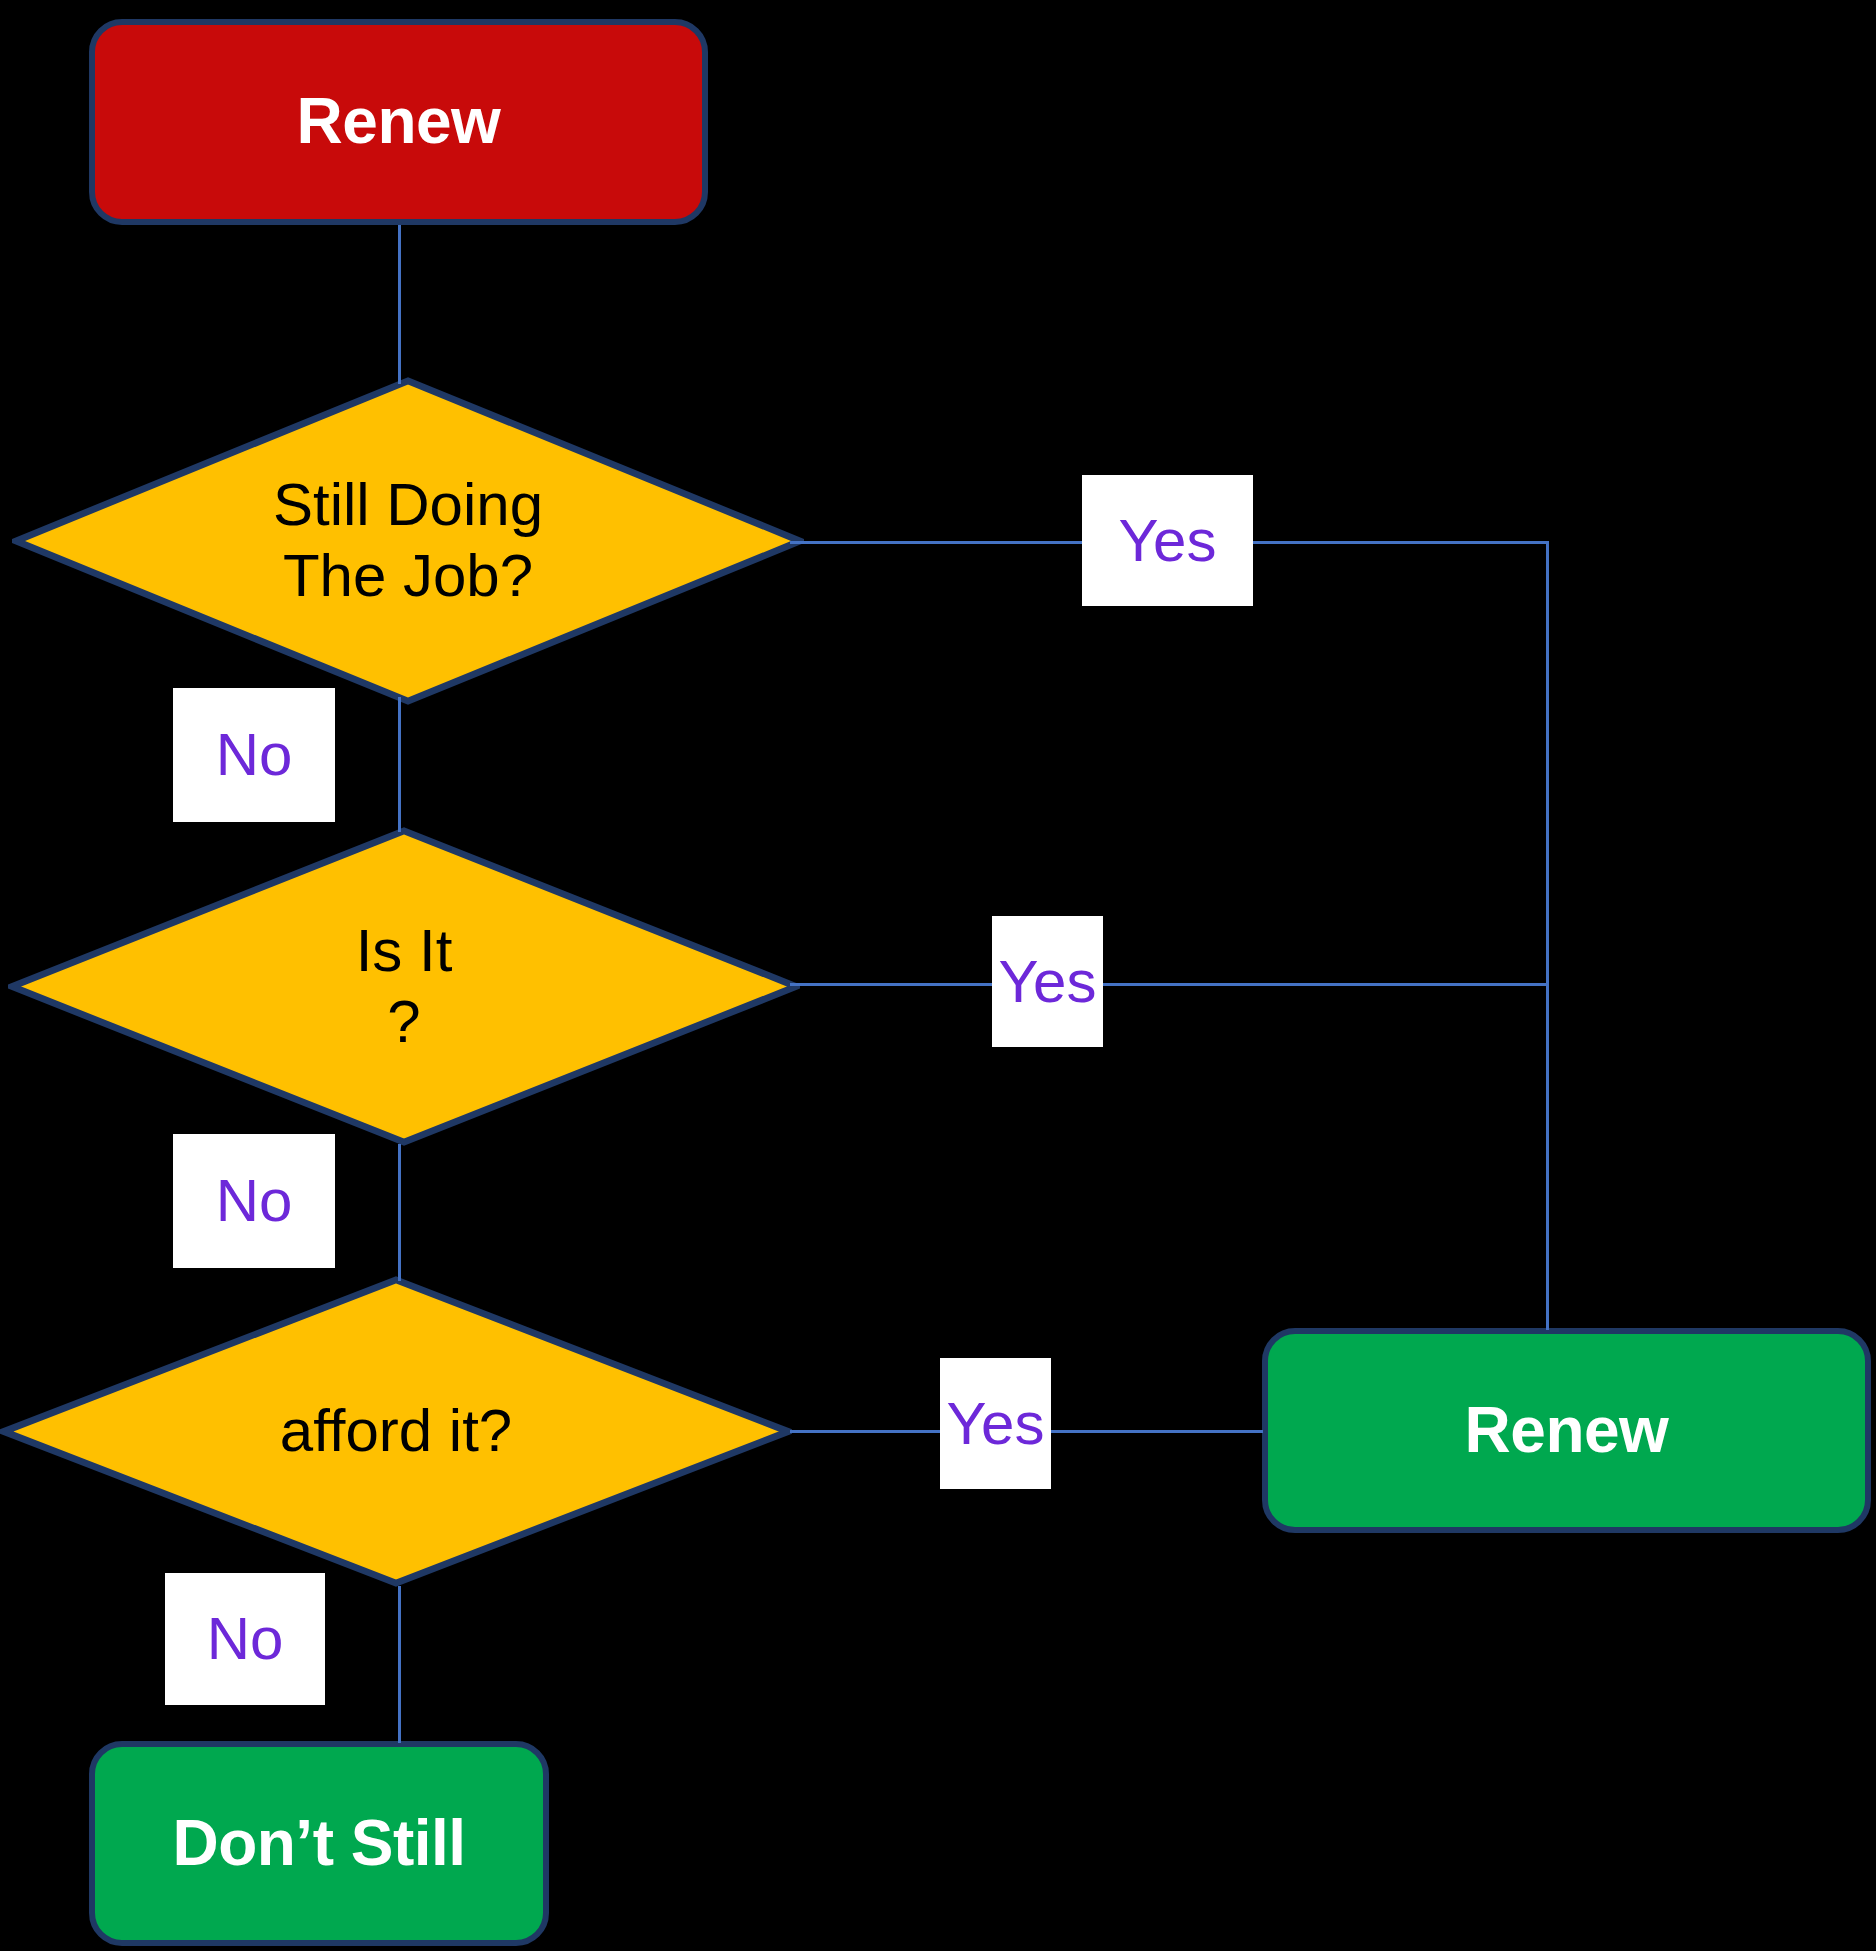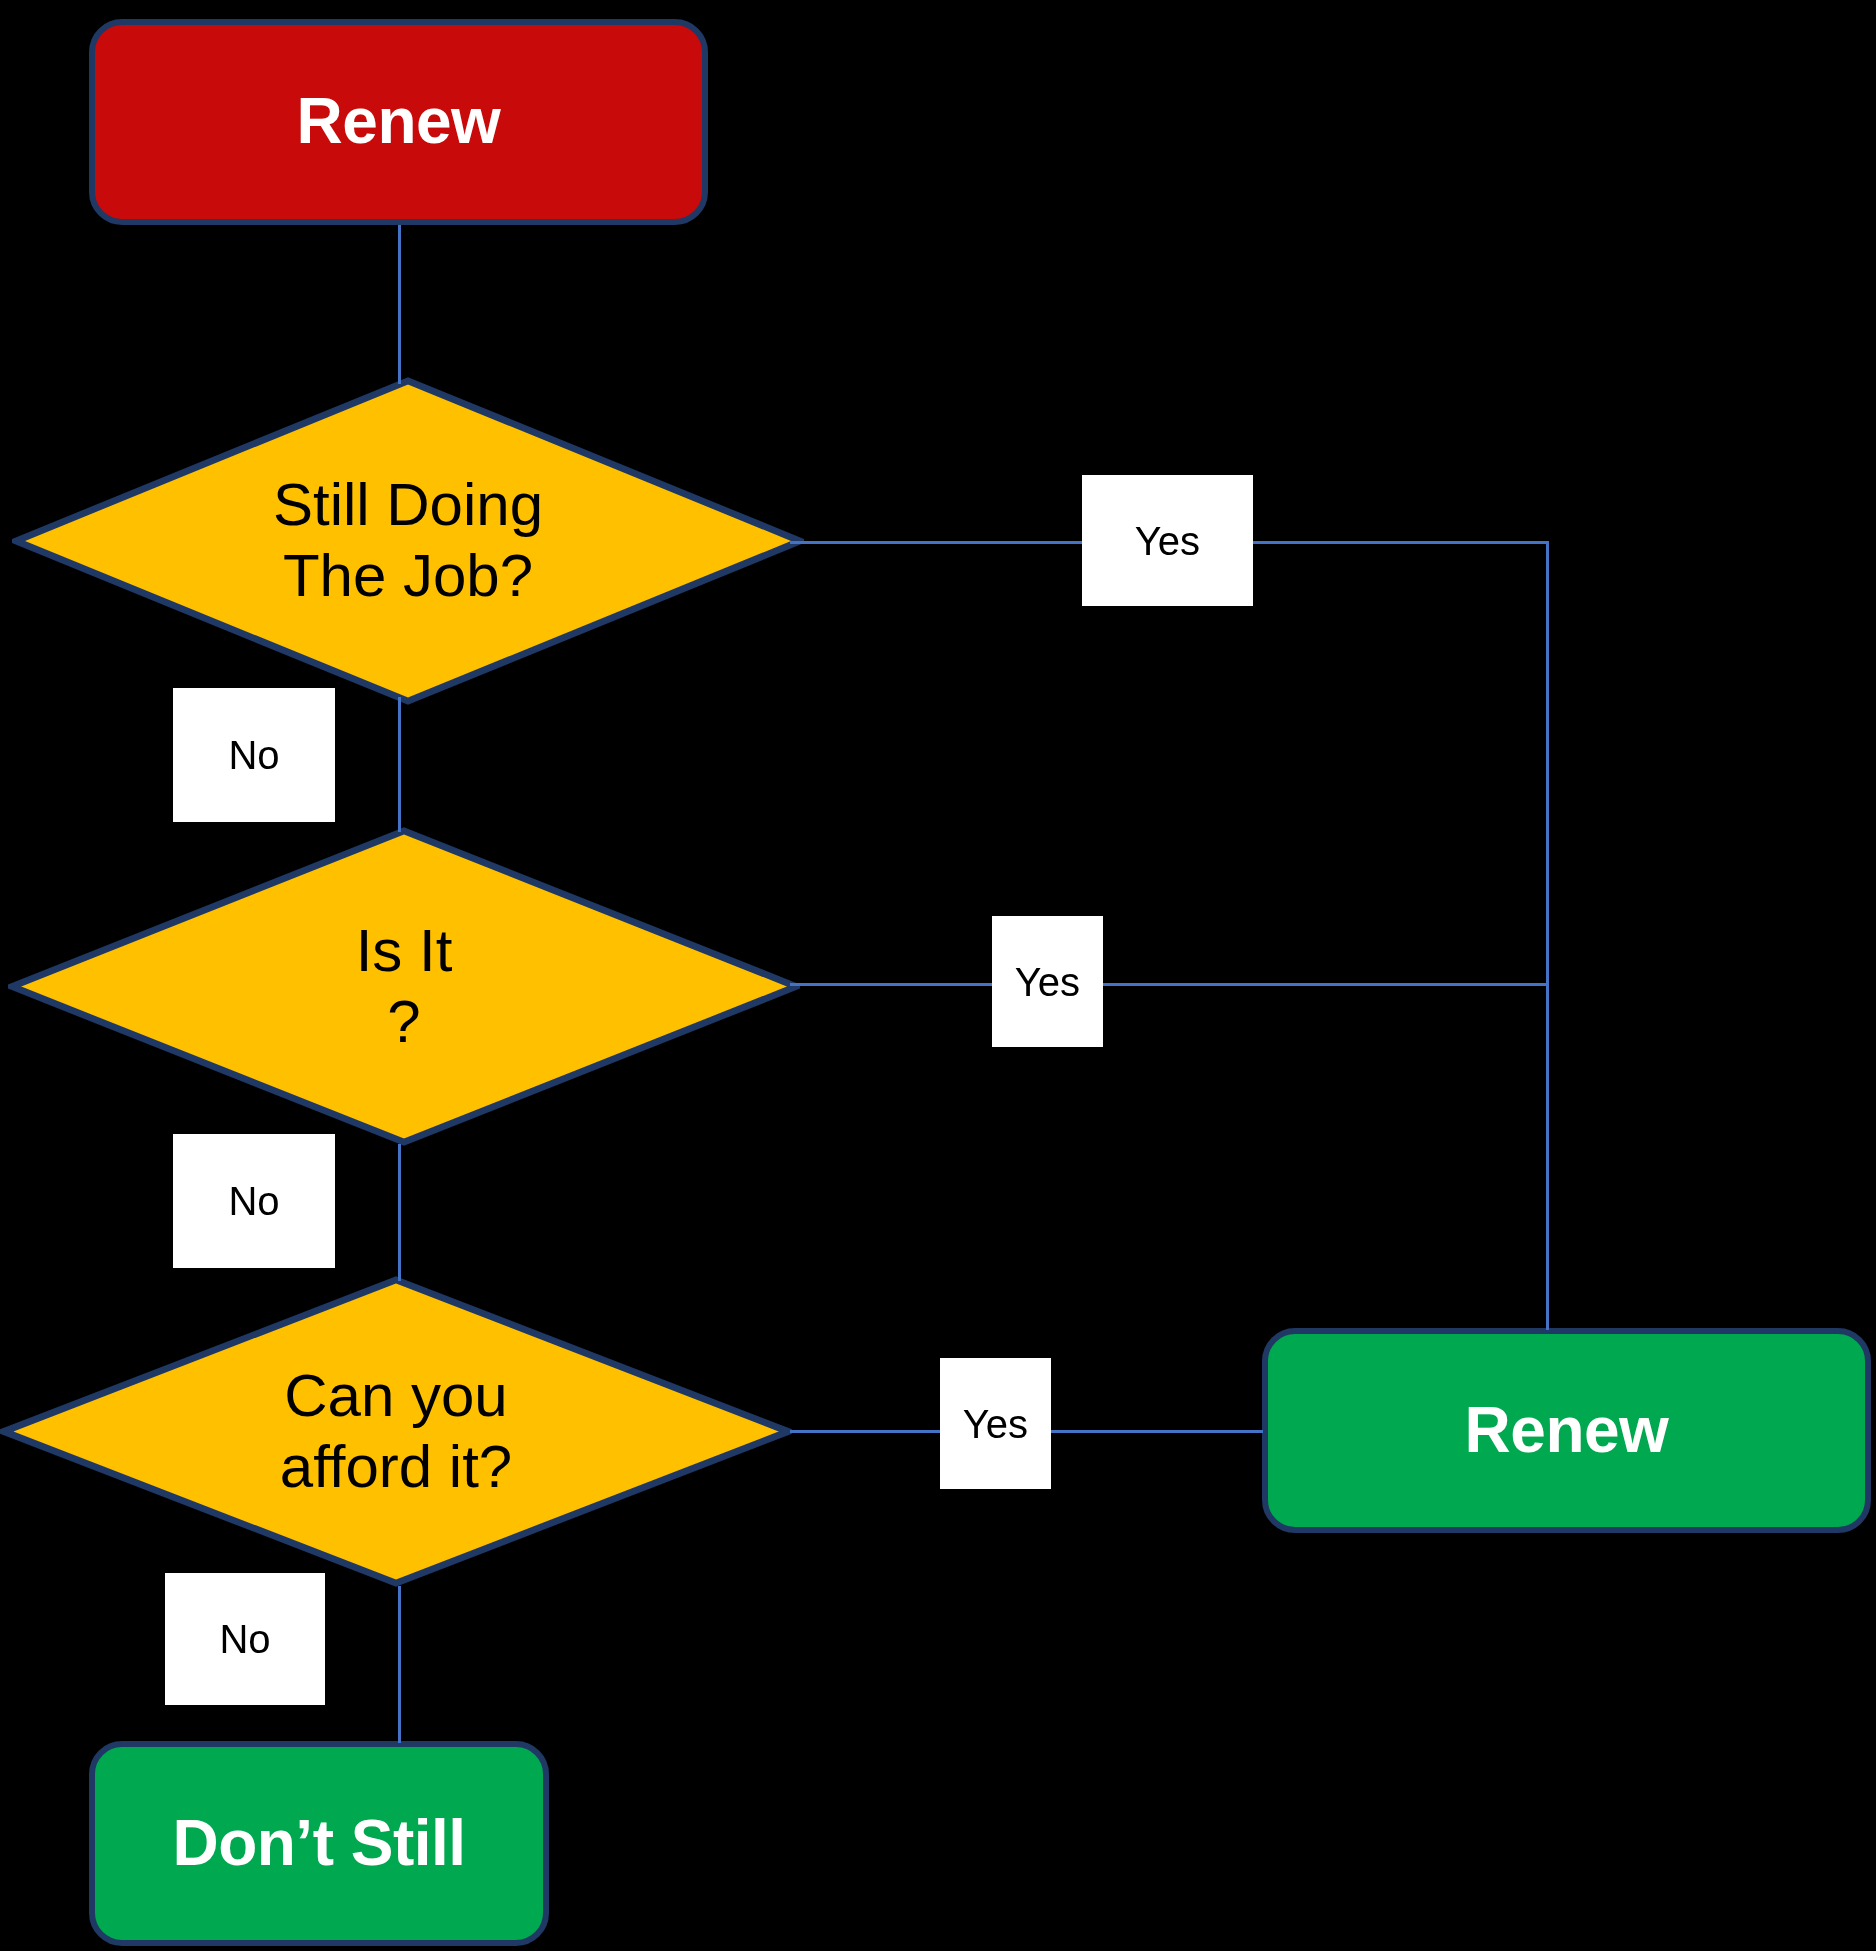--- a/index.html
+++ b/index.html
@@ -63,25 +63,25 @@
     color: #000000;
     font-size: 60px;
     line-height: 1.18;
     font-weight: normal;
     pointer-events: none;
   }
   
   .edge-label {
     position: absolute;
     background: #FFFFFF;
-    color: #000000;
+    color: #6d28d9;
     display: flex;
     align-items: center;
     justify-content: center;
-    font-size: 40px;
+    font-size: 60px;
     line-height: 1;
     z-index: 5;
   }
   
   .line {
     position: absolute;
     background: #4472C4;
     z-index: 1;
   }
   .line.h { height: 2.9px; }
@@ -140,21 +140,20 @@
       </div>
     </div>
   </div>
 
   <div class="diamond-wrap" style="left:0px; top:1276px; width:792px; height:311px;">
     <svg class="diamond-shape" viewBox="0 0 820 322" preserveAspectRatio="none">
       <polygon points="410,4 816,161 410,318 4,161" fill="#FFC000" stroke="#1F3864" stroke-width="7"></polygon>
     </svg>
     <div class="diamond-label">
       <div>
-        <div>Can you</div>
         <div>afford it?</div>
       </div>
     </div>
   </div>
 
   <div class="node term end" style="left:1262px; top:1328px; width:609px; height:205px;">
     <span>Renew</span>
   </div>
 
   <div class="node term end" style="left:89px; top:1741px; width:460px; height:205px;">

